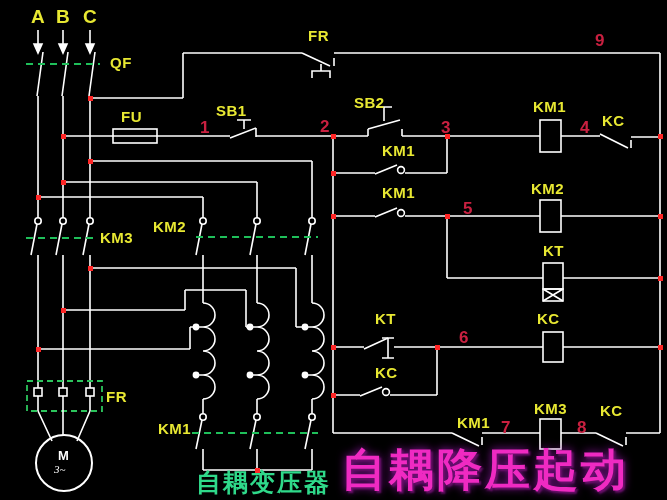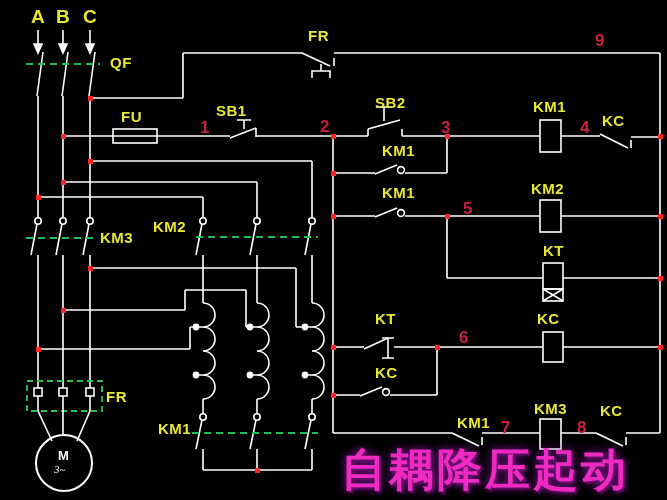--- a/index.html
+++ b/index.html
@@ -220,21 +220,21 @@
     </g>
   </svg>
 
   <div class="lbl phase" style="left:31px;top:6px">A</div>
   <div class="lbl phase" style="left:56px;top:6px">B</div>
   <div class="lbl phase" style="left:83px;top:6px">C</div>
   <div class="lbl" style="left:110px;top:54px">QF</div>
   <div class="lbl" style="left:121px;top:108px">FU</div>
   <div class="lbl" style="left:308px;top:27px">FR</div>
   <div class="lbl" style="left:216px;top:102px">SB1</div>
-  <div class="lbl" style="left:375px;top:94px">SB2</div>
+  <div class="lbl" style="left:354px;top:94px">SB2</div>
   <div class="lbl" style="left:533px;top:98px">KM1</div>
   <div class="lbl" style="left:602px;top:112px">KC</div>
   <div class="lbl" style="left:382px;top:142px">KM1</div>
   <div class="lbl" style="left:382px;top:184px">KM1</div>
   <div class="lbl" style="left:531px;top:180px">KM2</div>
   <div class="lbl" style="left:543px;top:242px">KT</div>
   <div class="lbl" style="left:375px;top:310px">KT</div>
   <div class="lbl" style="left:537px;top:310px">KC</div>
   <div class="lbl" style="left:375px;top:364px">KC</div>
   <div class="lbl" style="left:457px;top:414px">KM1</div>
@@ -251,14 +251,15 @@
   <div class="num" style="left:580px;top:118px">4</div>
   <div class="num" style="left:463px;top:199px">5</div>
   <div class="num" style="left:459px;top:328px">6</div>
   <div class="num" style="left:501px;top:418px">7</div>
   <div class="num" style="left:577px;top:418px">8</div>
   <div class="num" style="left:595px;top:31px">9</div>
 
   <div class="motor-m" style="left:58px;top:448px">M</div>
   <div class="motor-ph" style="left:54px;top:463px">3~</div>
 
+  <div id="caption">自耦变压器</div>
   <div id="big-title">自耦降压起动</div>
 </div>
 
 </body></html>

